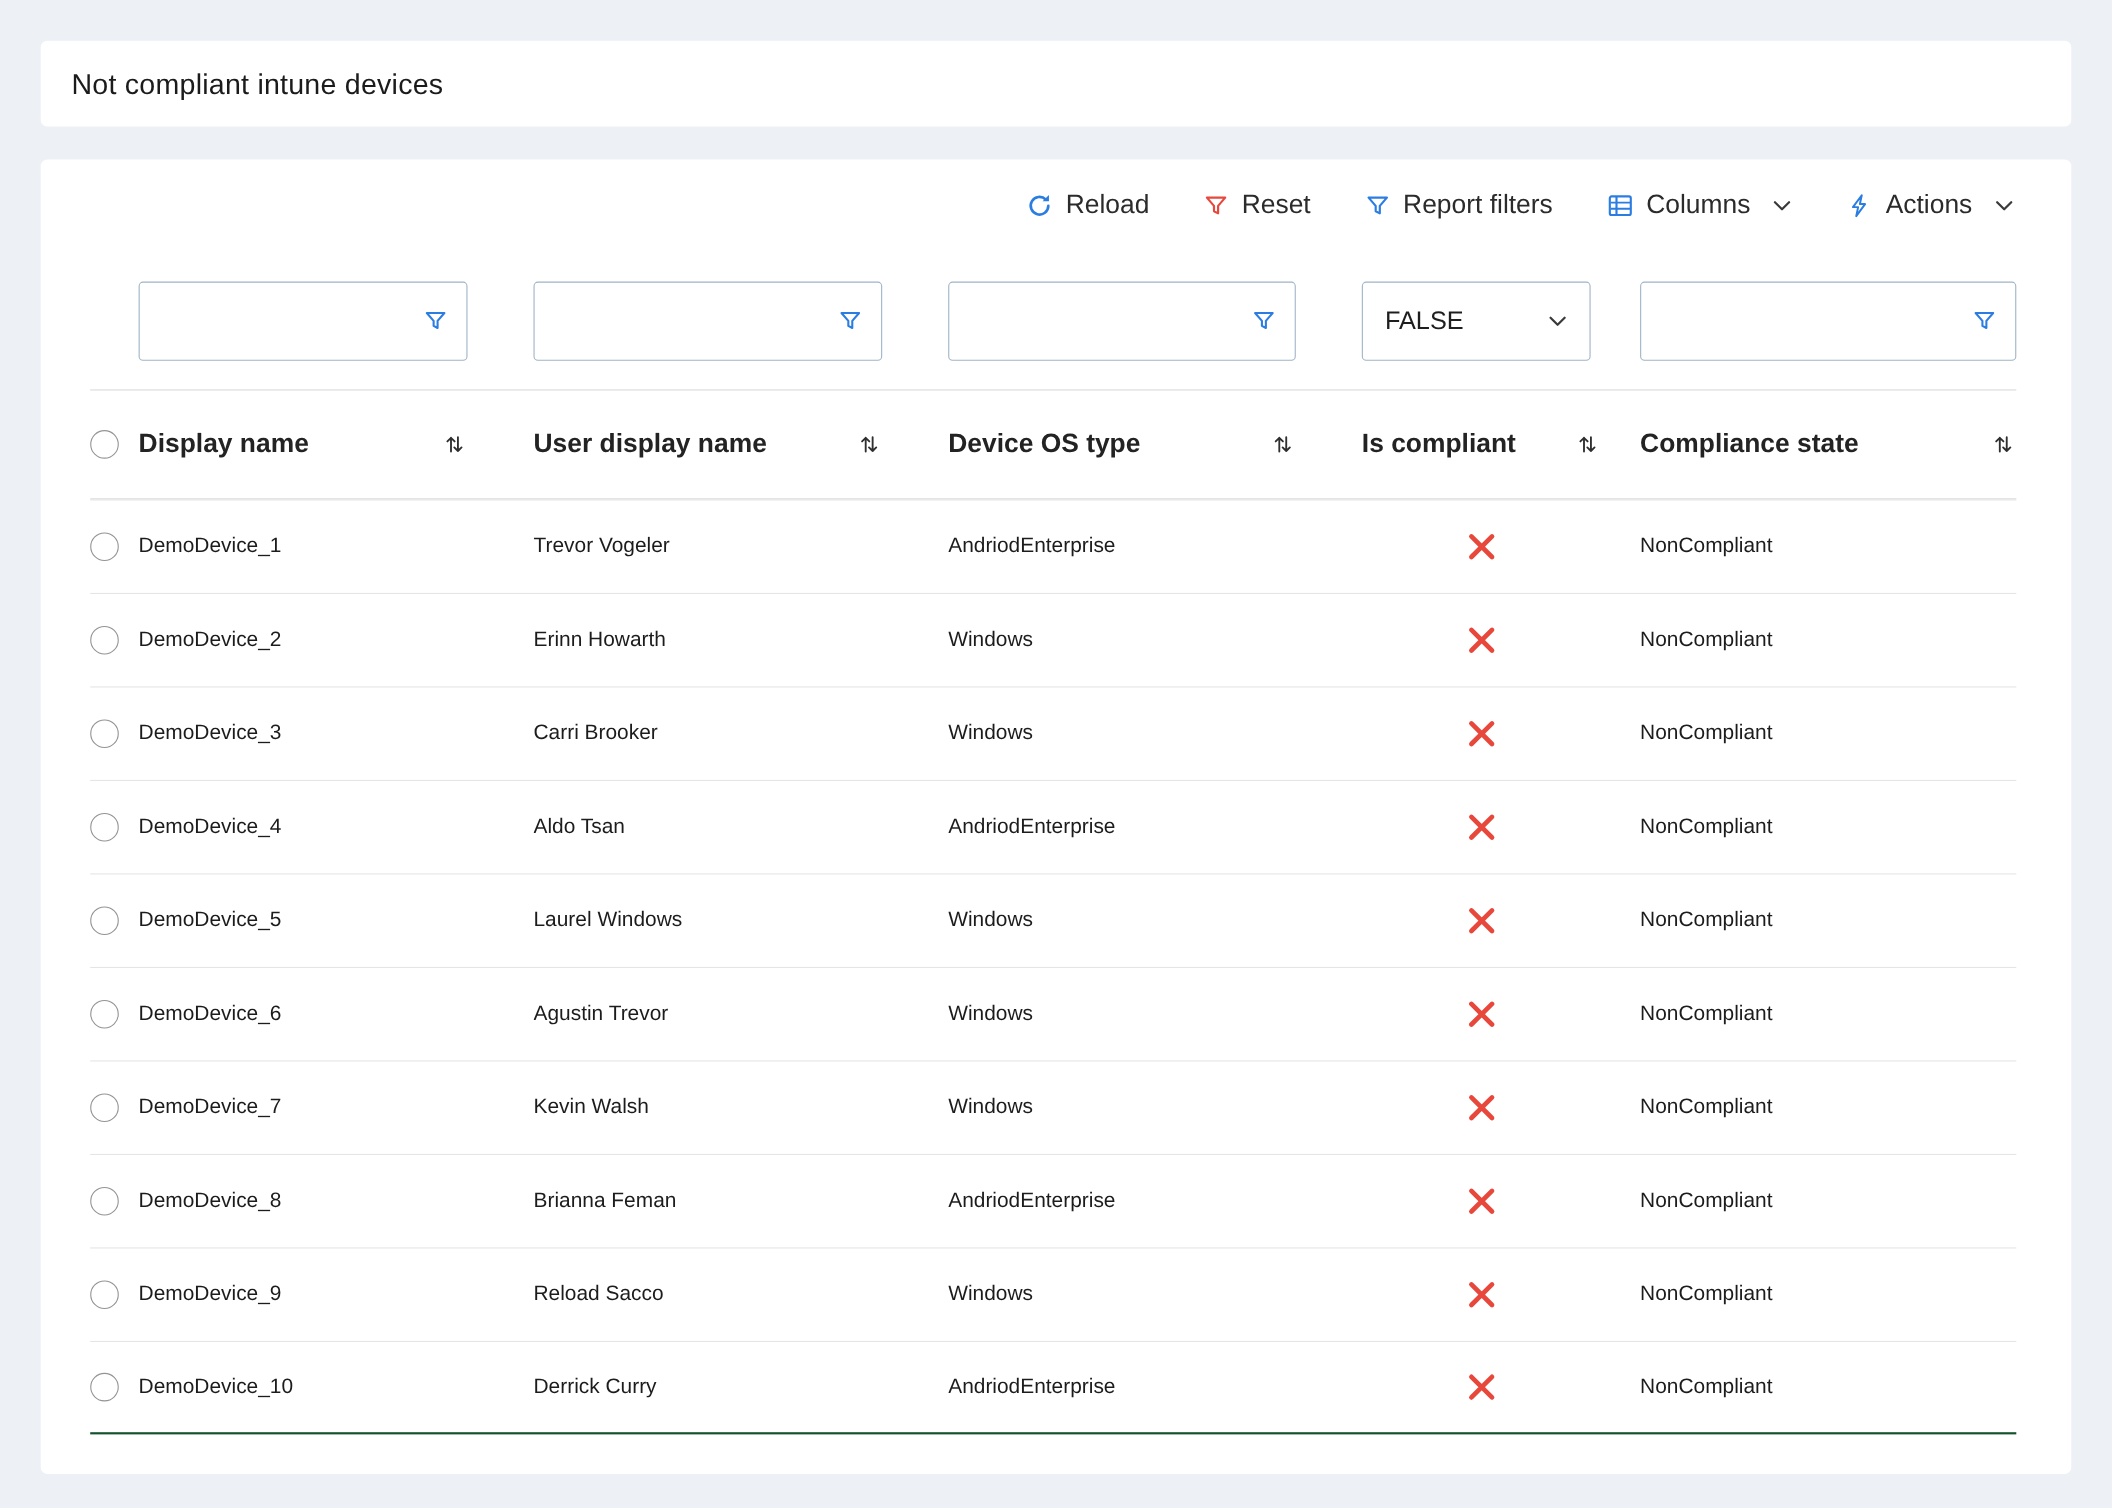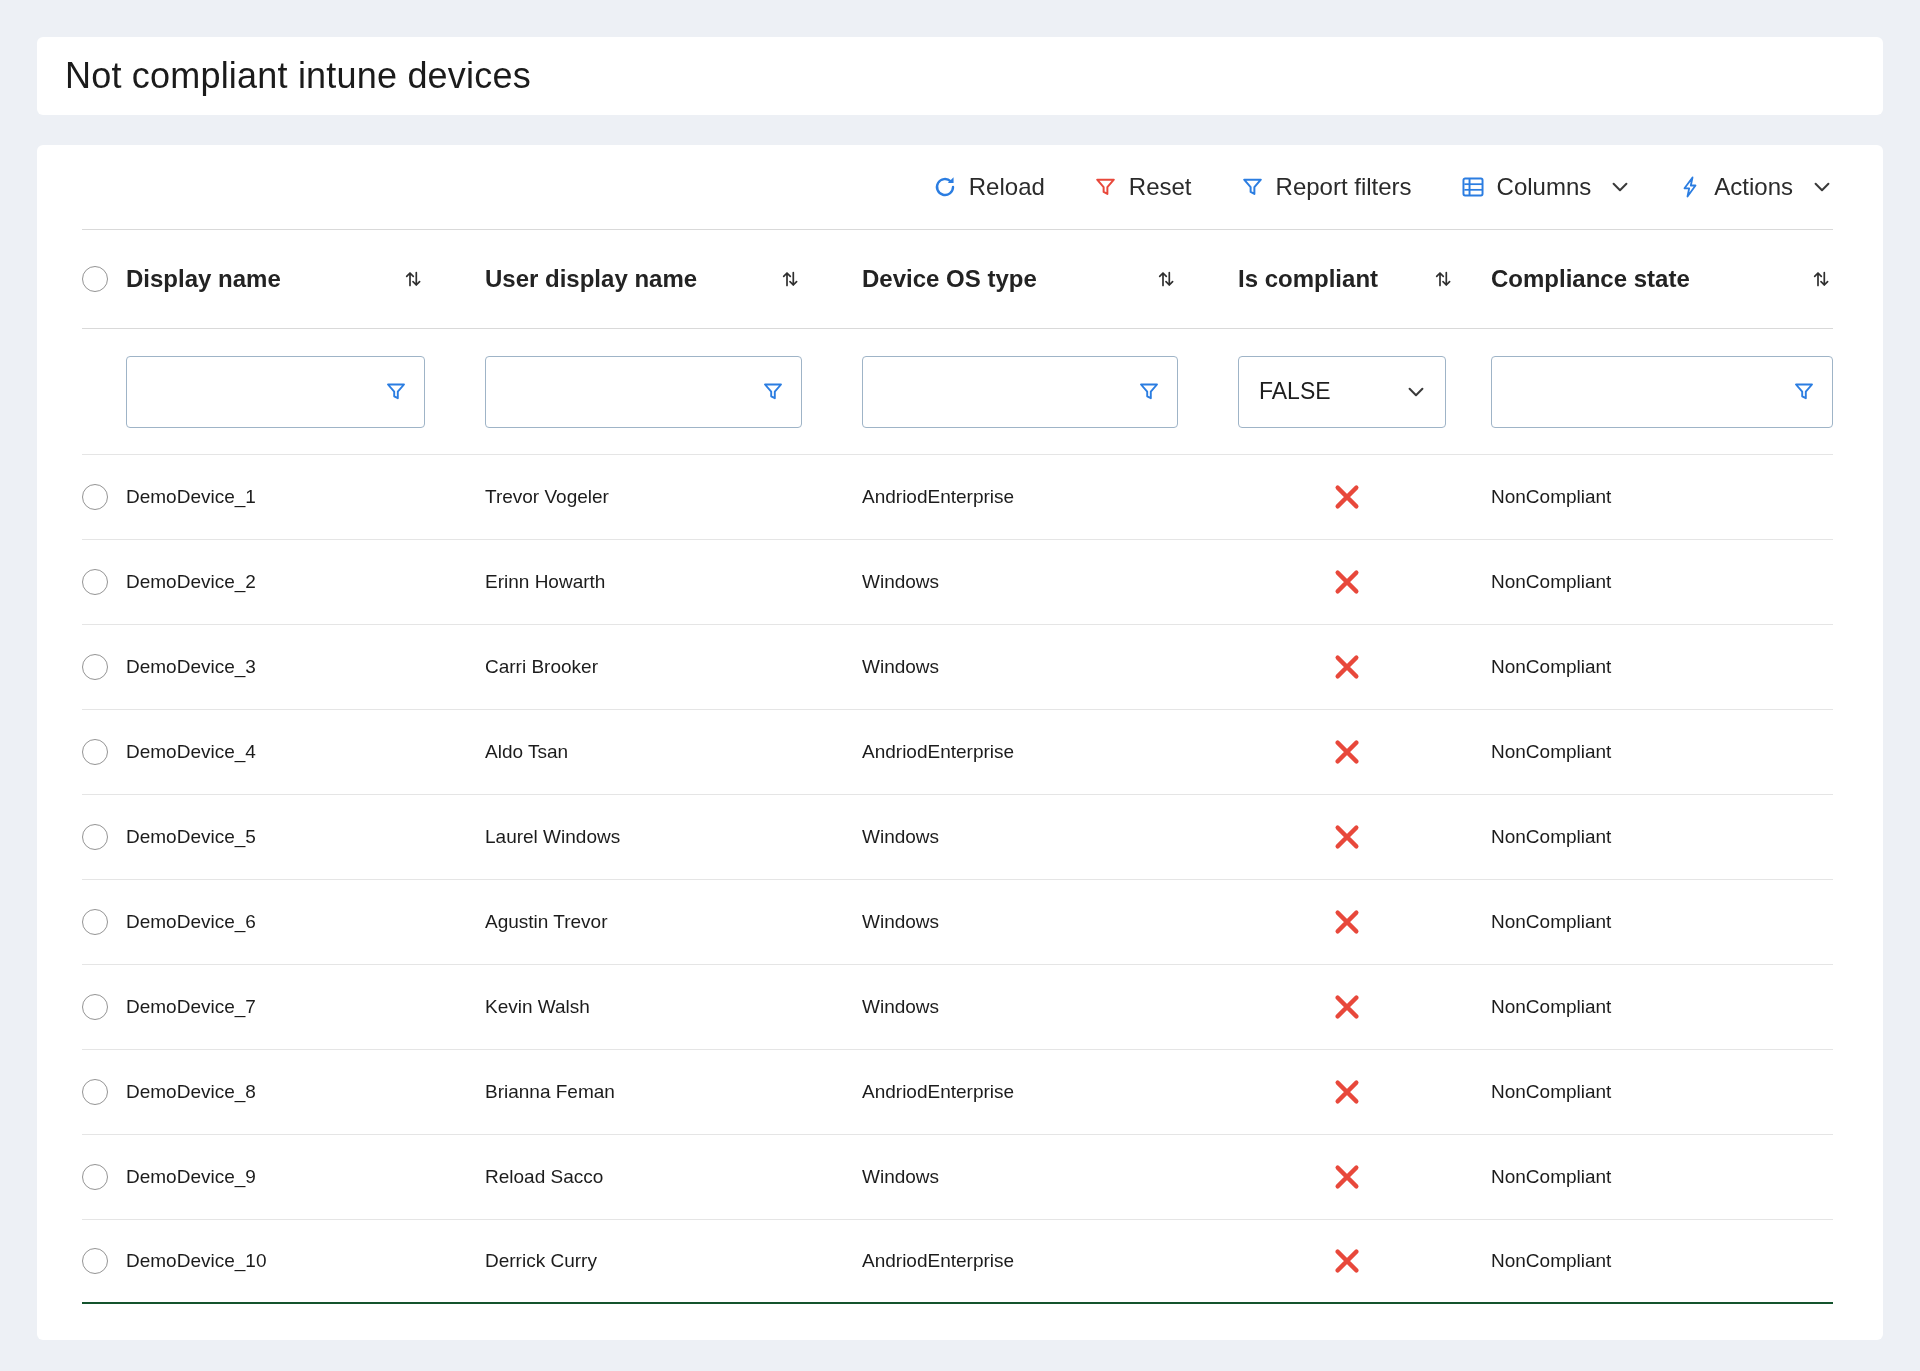--- a/index.html
+++ b/index.html
@@ -12,21 +12,21 @@
     color: #222;
   }
   .card { background: #ffffff; border-radius: 6px; }
   .title-card {
     height: 78px;
     display: flex;
     align-items: center;
     padding: 0 28px;
     margin-bottom: 30px;
   }
-  .page-title { font-size: 36px; font-weight: 500; color: #1b1b1b; letter-spacing: .2px; }
+  .page-title { font-size: 26px; font-weight: 500; color: #1b1b1b; letter-spacing: .2px; }
 
   .main-card { padding: 0 50px 36px 45px; }
 
   
   .toolbar {
     height: 84px;
     display: flex;
     justify-content: flex-end;
     align-items: center;
     gap: 48px;
@@ -173,66 +173,20 @@
       </span>
       <span>Actions</span>
       <span class="chev">
         <svg width="22" height="22" viewBox="0 0 24 24">
             <path d="M5 8.5l7 7 7-7" fill="none" stroke="currentColor" stroke-width="2.2" stroke-linecap="round" stroke-linejoin="round"></path>
           </svg>
       </span>
     </div>
   </div>
 
-  <div class="grid header-row">
-    <div class="checkbox-cell">
-      <span class="circle"></span>
-    </div>
-    <div class="th pad60">
-      <span>Display name</span>
-      <span class="sort-icon">
-        <svg width="24" height="24" viewBox="0 0 24 24">
-            <path d="M9 18.5V6M9 6 5.7 9.3M9 6l3.3 3.3M15.3 5.5V18m0 0 3.3-3.3M15.3 18 12 14.7" fill="none" stroke="currentColor" stroke-width="1.7" stroke-linecap="round" stroke-linejoin="round"></path>
-          </svg>
-      </span>
-    </div>
-    <div class="th pad60">
-      <span>User display name</span>
-      <span class="sort-icon">
-        <svg width="24" height="24" viewBox="0 0 24 24">
-            <path d="M9 18.5V6M9 6 5.7 9.3M9 6l3.3 3.3M15.3 5.5V18m0 0 3.3-3.3M15.3 18 12 14.7" fill="none" stroke="currentColor" stroke-width="1.7" stroke-linecap="round" stroke-linejoin="round"></path>
-          </svg>
-      </span>
-    </div>
-    <div class="th pad60">
-      <span>Device OS type</span>
-      <span class="sort-icon">
-        <svg width="24" height="24" viewBox="0 0 24 24">
-            <path d="M9 18.5V6M9 6 5.7 9.3M9 6l3.3 3.3M15.3 5.5V18m0 0 3.3-3.3M15.3 18 12 14.7" fill="none" stroke="currentColor" stroke-width="1.7" stroke-linecap="round" stroke-linejoin="round"></path>
-          </svg>
-      </span>
-    </div>
-    <div class="th pad36">
-      <span>Is compliant</span>
-      <span class="sort-icon">
-        <svg width="24" height="24" viewBox="0 0 24 24">
-            <path d="M9 18.5V6M9 6 5.7 9.3M9 6l3.3 3.3M15.3 5.5V18m0 0 3.3-3.3M15.3 18 12 14.7" fill="none" stroke="currentColor" stroke-width="1.7" stroke-linecap="round" stroke-linejoin="round"></path>
-          </svg>
-      </span>
-    </div>
-    <div class="th">
-      <span>Compliance state</span>
-      <span class="sort-icon">
-        <svg width="24" height="24" viewBox="0 0 24 24">
-            <path d="M9 18.5V6M9 6 5.7 9.3M9 6l3.3 3.3M15.3 5.5V18m0 0 3.3-3.3M15.3 18 12 14.7" fill="none" stroke="currentColor" stroke-width="1.7" stroke-linecap="round" stroke-linejoin="round"></path>
-          </svg>
-      </span>
-    </div>
-  </div>
-
   <div class="grid filter-row">
     <div></div>
     <div class="fwrap">
       <div class="filter-box">
         <input type="text" value="" style="">
         <span class="funnel">
           <svg width="24" height="24" viewBox="0 0 24 24">
               <path d="M4 4.5h16l-6.2 7.2v6.5l-3.6-1.9v-4.6z" fill="none" stroke="currentColor" stroke-width="1.9" stroke-linejoin="round"></path>
             </svg>
         </span>
@@ -273,20 +227,66 @@
         <input type="text" value="" style="">
         <span class="funnel">
           <svg width="24" height="24" viewBox="0 0 24 24">
               <path d="M4 4.5h16l-6.2 7.2v6.5l-3.6-1.9v-4.6z" fill="none" stroke="currentColor" stroke-width="1.9" stroke-linejoin="round"></path>
             </svg>
         </span>
       </div>
     </div>
   </div>
 
+  <div class="grid header-row">
+    <div class="checkbox-cell">
+      <span class="circle"></span>
+    </div>
+    <div class="th pad60">
+      <span>Display name</span>
+      <span class="sort-icon">
+        <svg width="24" height="24" viewBox="0 0 24 24">
+            <path d="M9 18.5V6M9 6 5.7 9.3M9 6l3.3 3.3M15.3 5.5V18m0 0 3.3-3.3M15.3 18 12 14.7" fill="none" stroke="currentColor" stroke-width="1.7" stroke-linecap="round" stroke-linejoin="round"></path>
+          </svg>
+      </span>
+    </div>
+    <div class="th pad60">
+      <span>User display name</span>
+      <span class="sort-icon">
+        <svg width="24" height="24" viewBox="0 0 24 24">
+            <path d="M9 18.5V6M9 6 5.7 9.3M9 6l3.3 3.3M15.3 5.5V18m0 0 3.3-3.3M15.3 18 12 14.7" fill="none" stroke="currentColor" stroke-width="1.7" stroke-linecap="round" stroke-linejoin="round"></path>
+          </svg>
+      </span>
+    </div>
+    <div class="th pad60">
+      <span>Device OS type</span>
+      <span class="sort-icon">
+        <svg width="24" height="24" viewBox="0 0 24 24">
+            <path d="M9 18.5V6M9 6 5.7 9.3M9 6l3.3 3.3M15.3 5.5V18m0 0 3.3-3.3M15.3 18 12 14.7" fill="none" stroke="currentColor" stroke-width="1.7" stroke-linecap="round" stroke-linejoin="round"></path>
+          </svg>
+      </span>
+    </div>
+    <div class="th pad36">
+      <span>Is compliant</span>
+      <span class="sort-icon">
+        <svg width="24" height="24" viewBox="0 0 24 24">
+            <path d="M9 18.5V6M9 6 5.7 9.3M9 6l3.3 3.3M15.3 5.5V18m0 0 3.3-3.3M15.3 18 12 14.7" fill="none" stroke="currentColor" stroke-width="1.7" stroke-linecap="round" stroke-linejoin="round"></path>
+          </svg>
+      </span>
+    </div>
+    <div class="th">
+      <span>Compliance state</span>
+      <span class="sort-icon">
+        <svg width="24" height="24" viewBox="0 0 24 24">
+            <path d="M9 18.5V6M9 6 5.7 9.3M9 6l3.3 3.3M15.3 5.5V18m0 0 3.3-3.3M15.3 18 12 14.7" fill="none" stroke="currentColor" stroke-width="1.7" stroke-linecap="round" stroke-linejoin="round"></path>
+          </svg>
+      </span>
+    </div>
+  </div>
+
   <div>
   <div class="grid data-row">
     <div class="checkbox-cell">
       <span class="circle"></span>
     </div>
     <div class="cell">DemoDevice_1</div>
     <div class="cell">Trevor Vogeler</div>
     <div class="cell">AndriodEnterprise</div>
     <div class="compliant-cell">
       <span class="x-icon">

